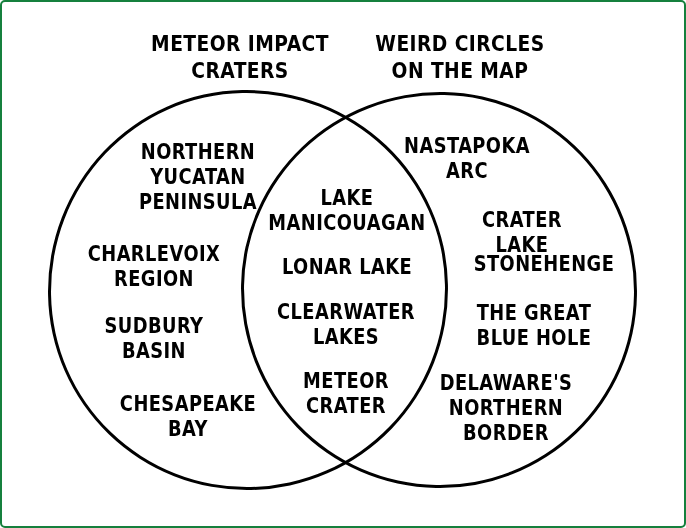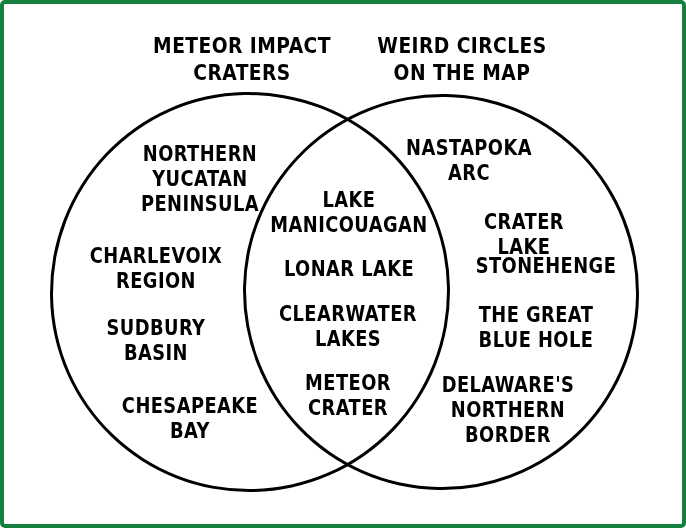--- a/index.html
+++ b/index.html
@@ -6,21 +6,21 @@
     margin: 0;
     padding: 0;
     background: #ffffff;
     font-family: "DejaVu Sans", "Liberation Sans", sans-serif;
   }
   .frame {
     position: relative;
     width: 686px;
     height: 528px;
     box-sizing: border-box;
-    border: 4px solid #15803d;
+    border: 2px solid #15803d;
     border-radius: 5px;
     background: #ffffff;
     overflow: hidden;
   }
   
   .circle {
     position: absolute;
     box-sizing: border-box;
     border: 3px solid #000000;
     background: transparent;

